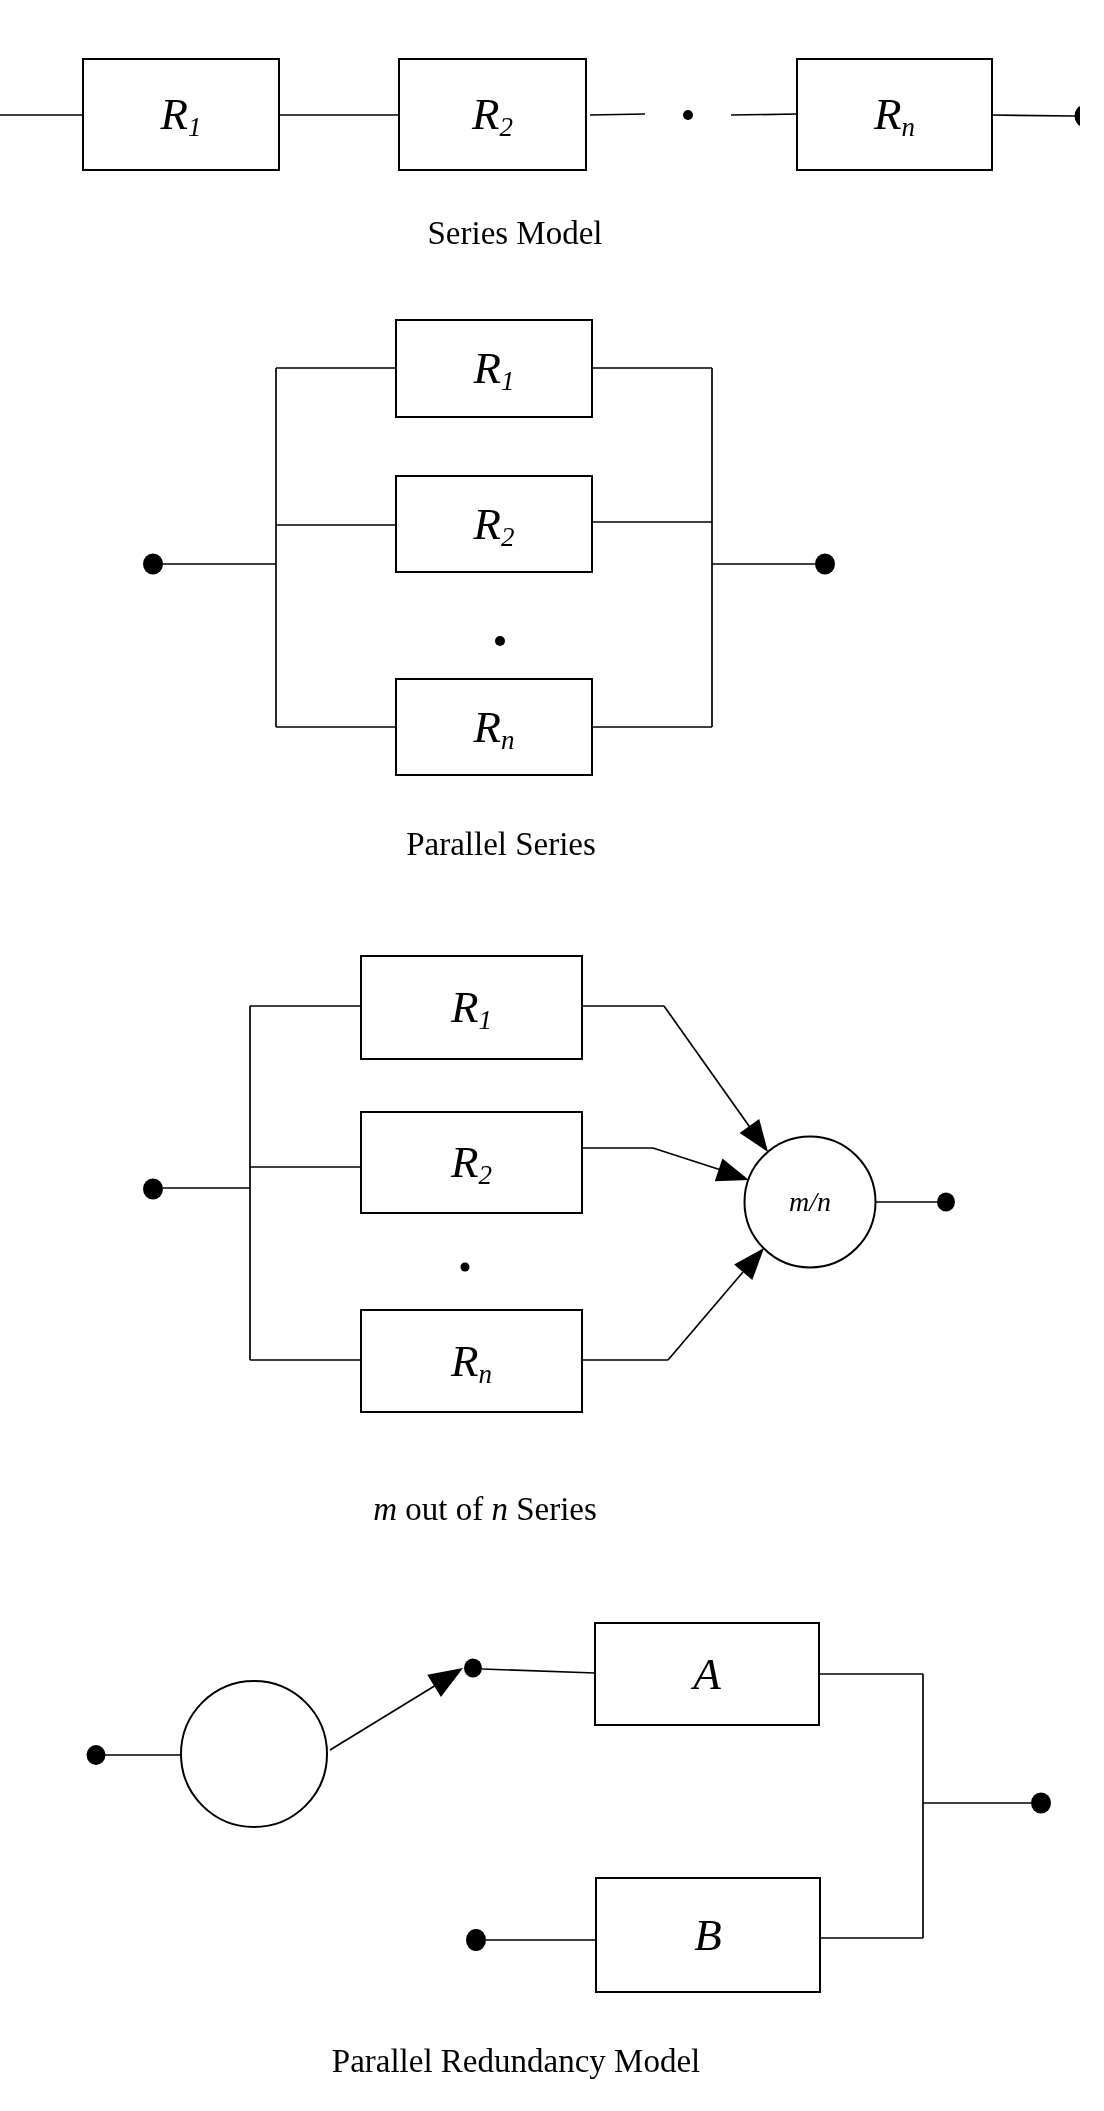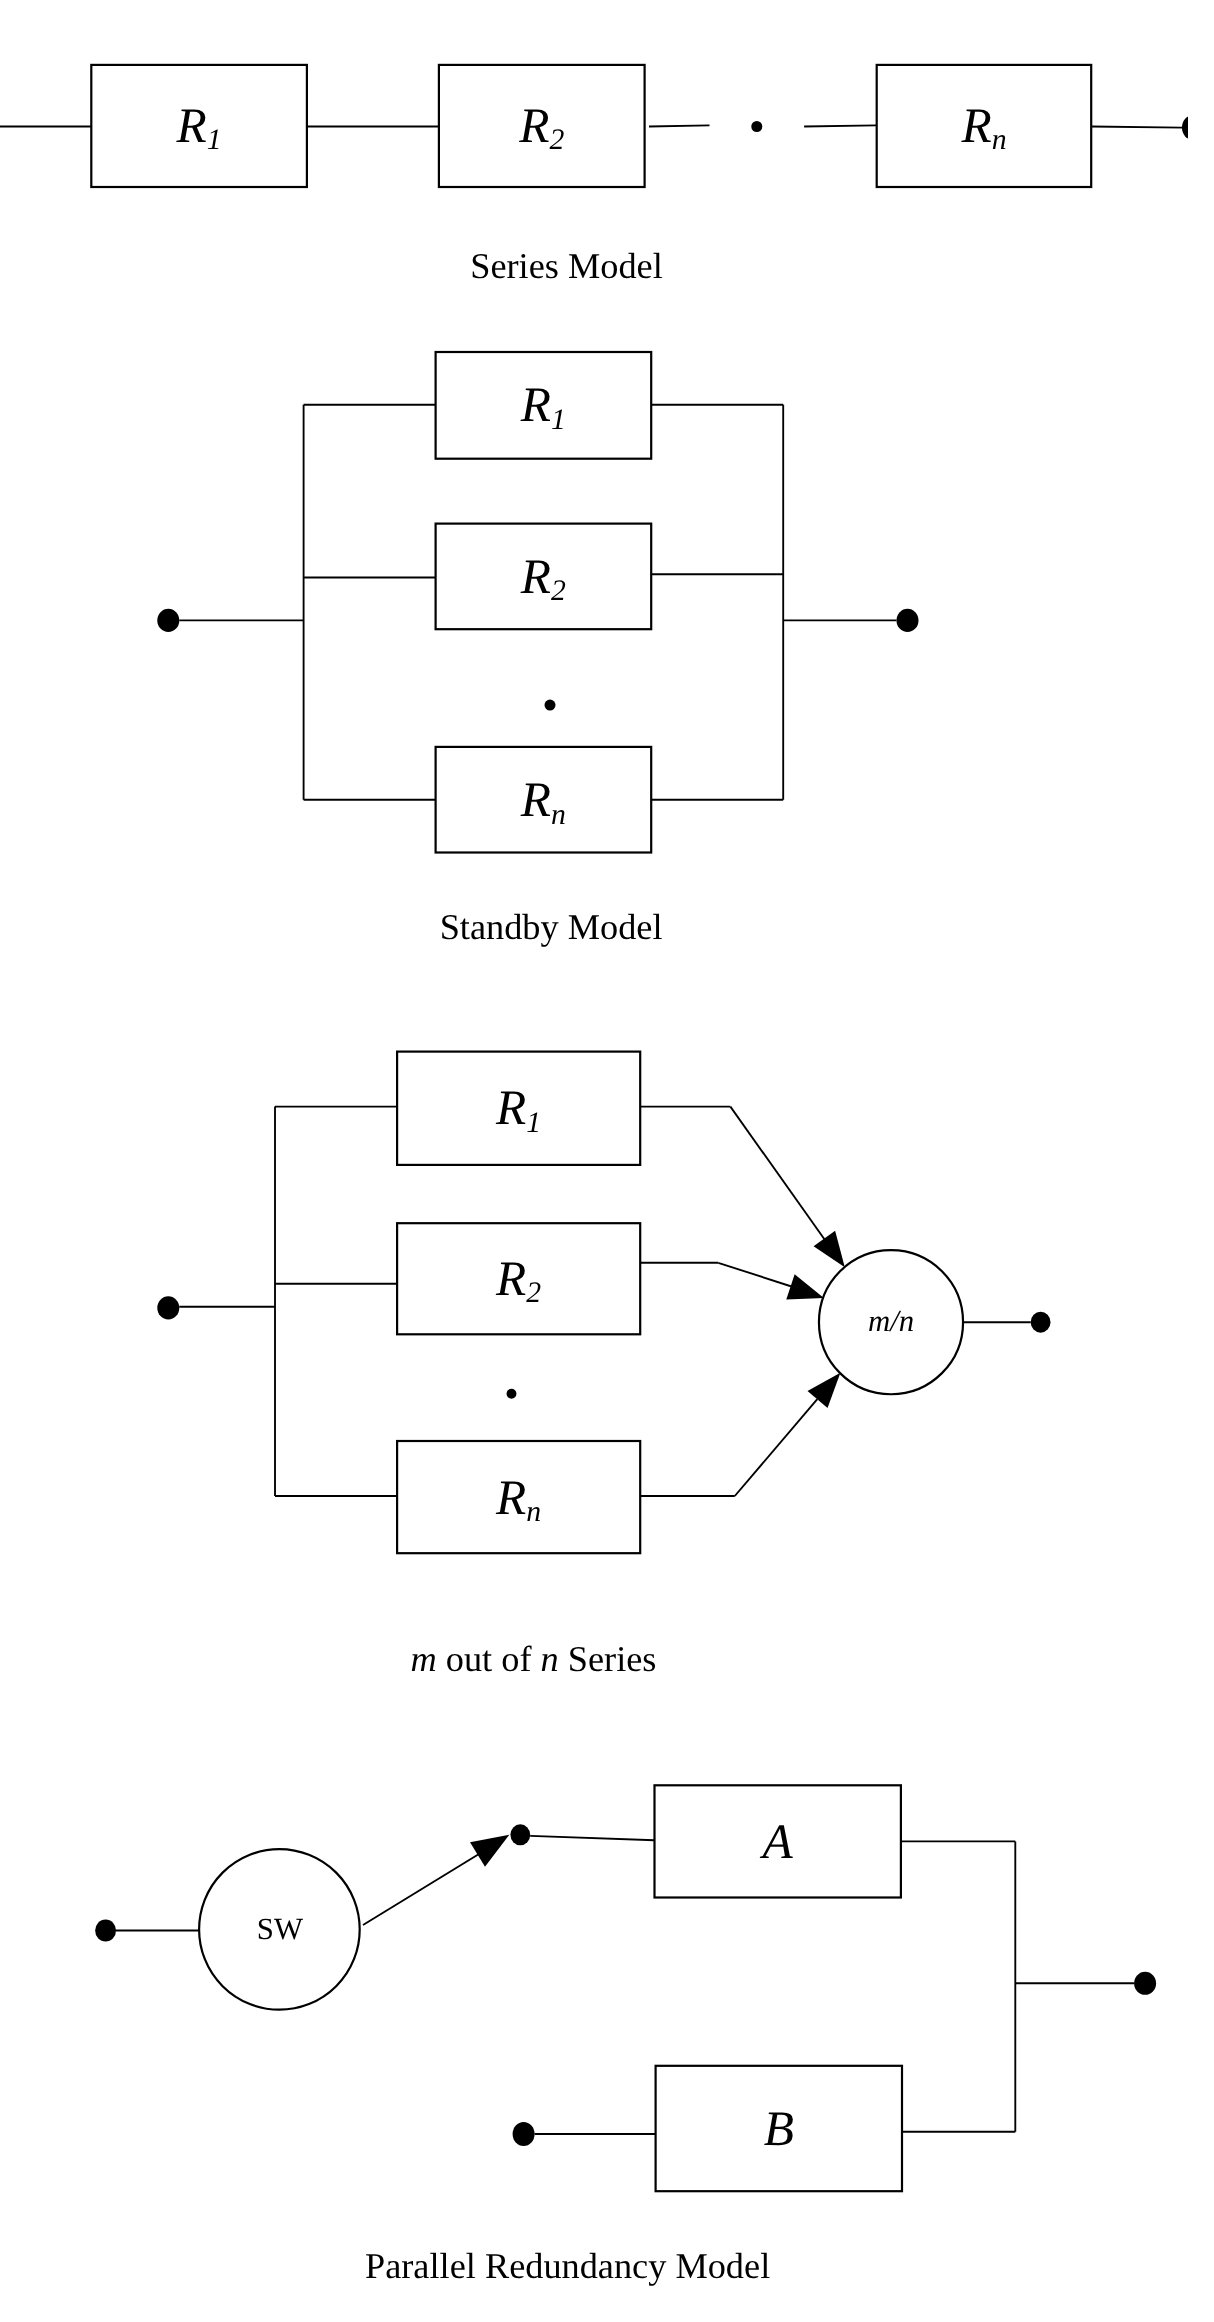--- a/index.html
+++ b/index.html
@@ -117,49 +117,48 @@
     <span>R</span><sub>1</sub></span>
   </div>
   <div class="blocklabel" style="left:399px;top:59px;width:187px;height:111px">
       <span>
     <span>R</span><sub>2</sub></span>
   </div>
   <div class="blocklabel" style="left:797px;top:59px;width:195px;height:111px">
       <span>
     <span>R</span><sub>n</sub></span>
   </div>
-  <div class="caption" style="left:285px;top:224px">Series Model</div>
+  <div class="caption" style="left:285px;top:214px">Series Model</div>
 
   <div class="blocklabel" style="left:396px;top:320px;width:196px;height:97px">
       <span>
     <span>R</span><sub>1</sub></span>
   </div>
   <div class="blocklabel" style="left:396px;top:476px;width:196px;height:96px">
       <span>
     <span>R</span><sub>2</sub></span>
   </div>
   <div class="blocklabel" style="left:396px;top:679px;width:196px;height:96px">
       <span>
     <span>R</span><sub>n</sub></span>
   </div>
-  <div class="caption" style="left:271px;top:825px">Standby Model</div>
+  <div class="caption" style="left:271px;top:825px">Parallel Series</div>
 
   <div class="blocklabel" style="left:361px;top:956px;width:221px;height:103px">
       <span>
     <span>R</span><sub>1</sub></span>
   </div>
   <div class="blocklabel" style="left:361px;top:1112px;width:221px;height:101px">
       <span>
     <span>R</span><sub>2</sub></span>
   </div>
   <div class="blocklabel" style="left:361px;top:1310px;width:221px;height:102px">
       <span>
     <span>R</span><sub>n</sub></span>
   </div>
   <div class="circlelabel italic" style="left:745px;top:1137px;width:130px;height:130px">m/n</div>
   <div class="caption" style="left:255px;top:1490px"><span class="italic">m</span><span> out of </span><span class="italic">n</span><span> Series</span></div>
 
-  <div class="circlelabel" style="left:181px;top:1682px;width:147px;height:145px">SW</div>
   <div class="blocklabel" style="left:595px;top:1623px;width:224px;height:102px">A</div>
   <div class="blocklabel" style="left:596px;top:1878px;width:224px;height:114px">B</div>
   <div class="caption" style="left:286px;top:2042px">Parallel Redundancy Model</div>
 
 </div>
 
 </body></html>

